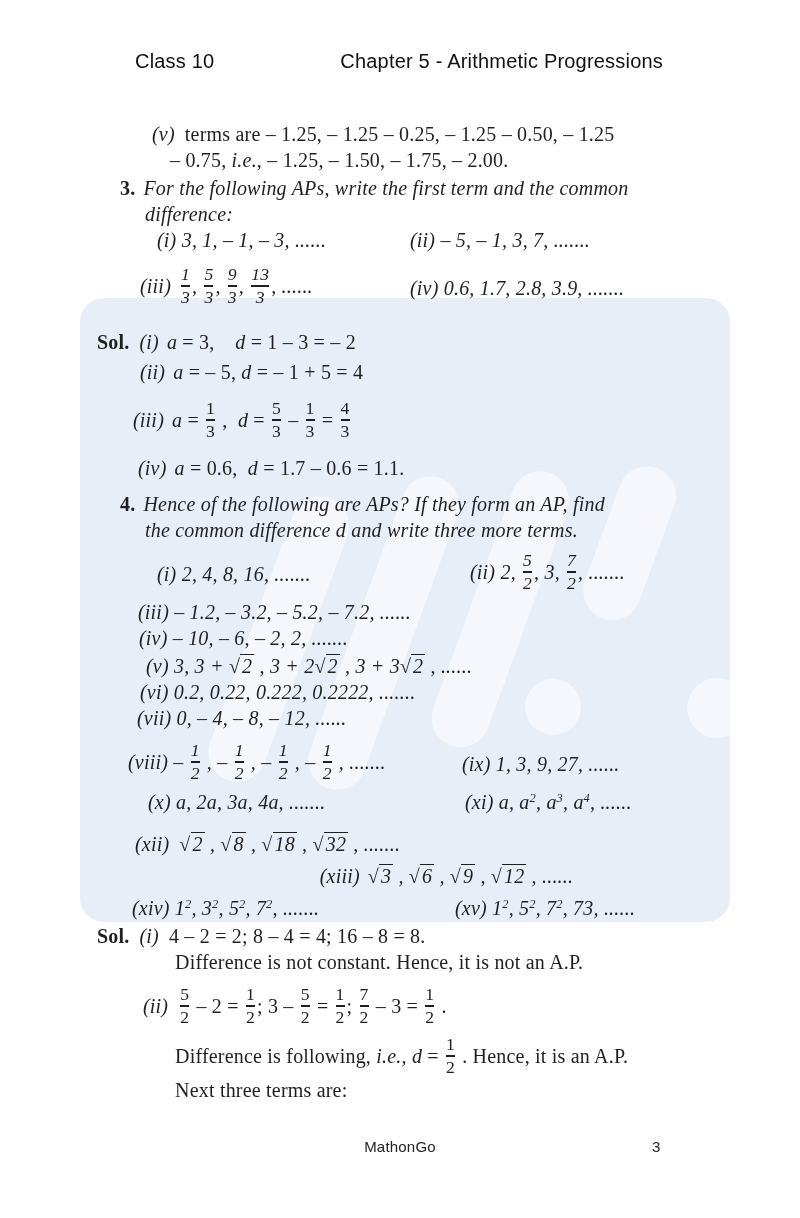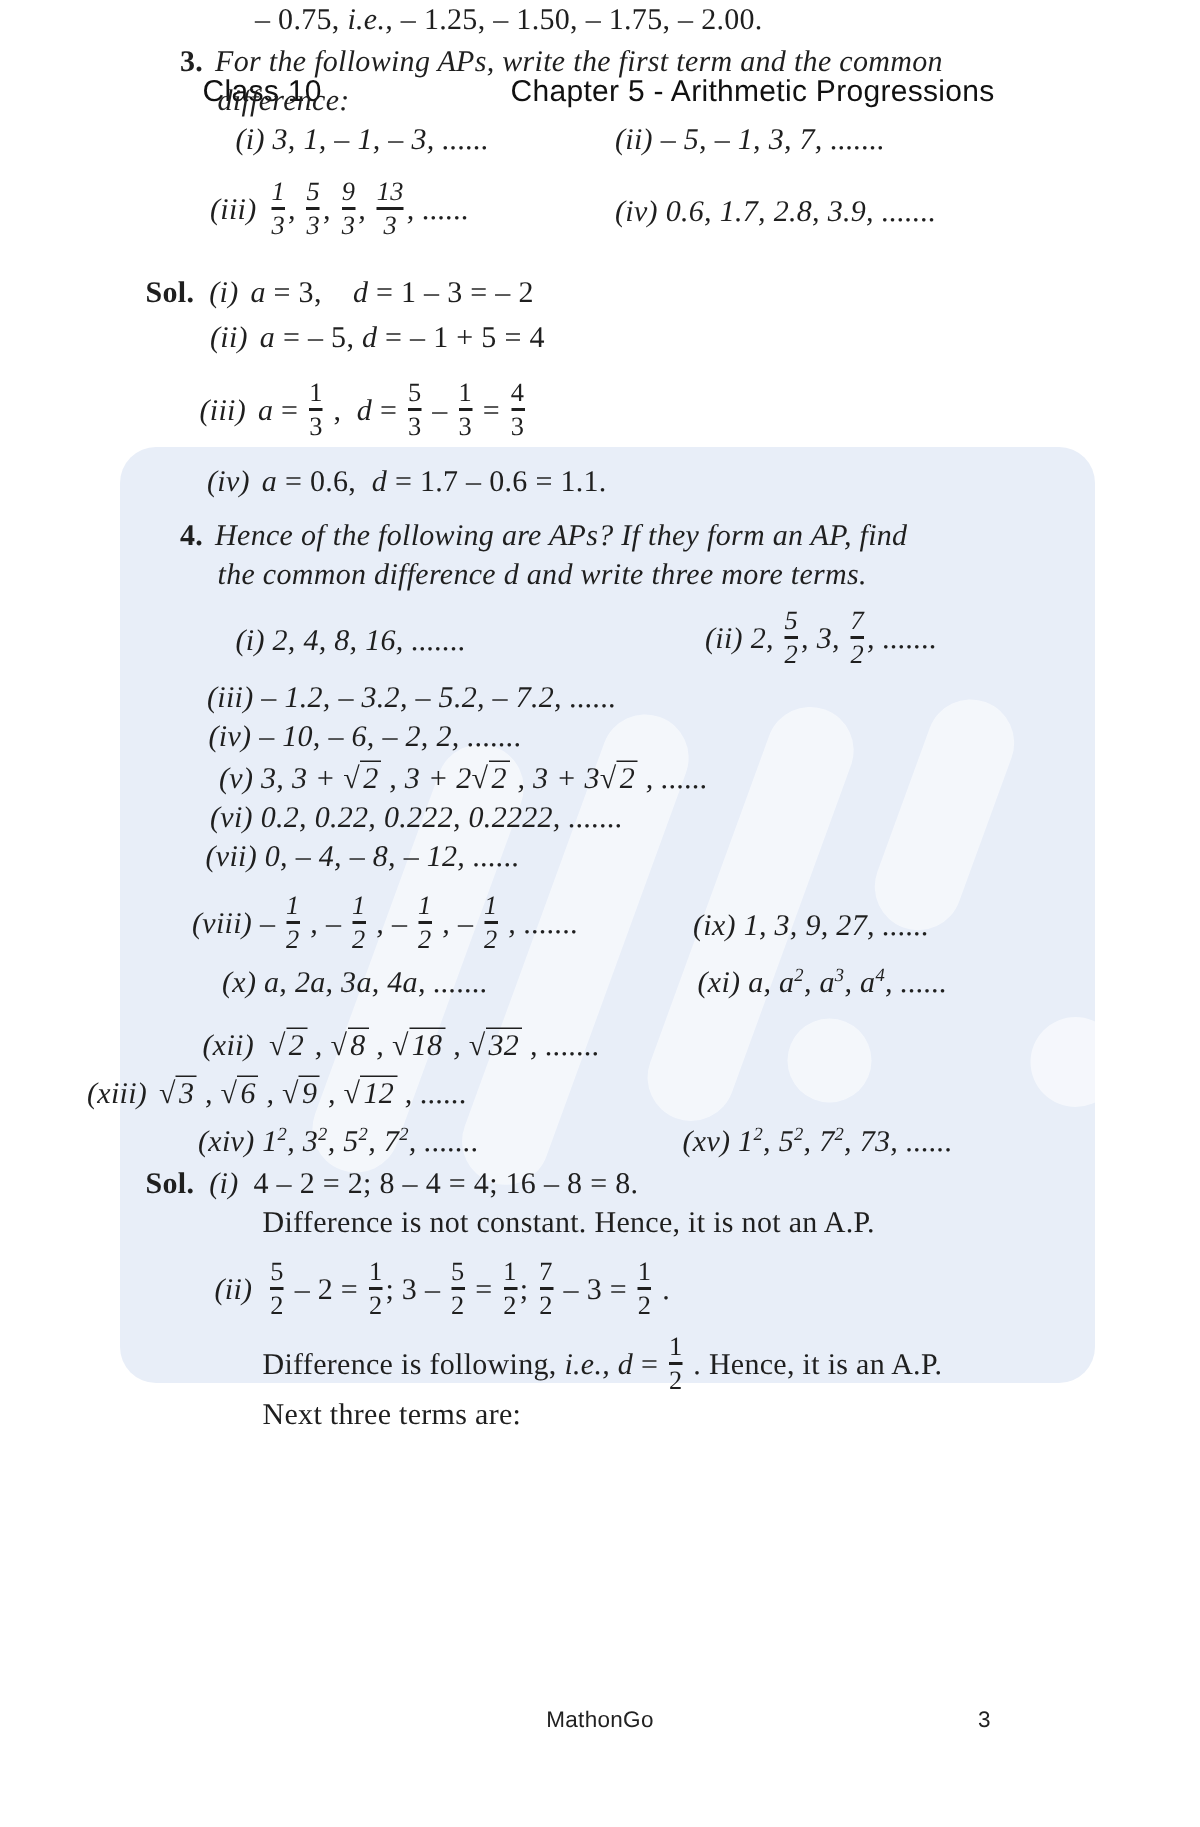--- a/index.html
+++ b/index.html
@@ -51,20 +51,23 @@
         <rect x="331" y="180" width="58" height="330" rx="29" transform="rotate(20 360 180)"></rect>
         <rect x="441" y="175" width="58" height="290" rx="29" transform="rotate(20 470 175)"></rect>
         <rect x="548" y="170" width="58" height="160" rx="29" transform="rotate(20 577 170)"></rect>
         <circle cx="473" cy="409" r="28"></circle>
         <circle cx="637" cy="410" r="30"></circle>
       </g>
     </svg>
   </div>
 
   <div id="content" class="content">
+      <div class="line" style="margin-top: 121px; margin-left: 152px;">
+        <span class="lcol"><span class="it">(v)</span><span class="gap" style="width: 10px;"></span><span class="rm">terms are – 1.25, – 1.25 – 0.25, – 1.25 – 0.50, – 1.25</span></span>
+      </div>
       <div class="line" style="margin-top: 0px; margin-left: 170px;">
         <span class="lcol"><span class="rm">– 0.75, </span><span class="it">i.e.,</span><span class="rm"> – 1.25, – 1.50, – 1.75, – 2.00.</span></span>
       </div>
       <div class="line" style="margin-top: 2px; margin-left: 120px;">
         <span class="lcol"><span class="bd">3.</span><span class="gap" style="width: 8px;"></span><span class="it">For the following APs, write the first term and the common</span></span>
       </div>
       <div class="line" style="margin-top: 0px; margin-left: 145px; text-align: center;">
         <span class="lcol"><span class="it">difference:</span></span>
       </div>
       <div class="line" style="margin-top: 0px; margin-left: 157px;">
@@ -172,21 +175,21 @@
           </span><span class="it"> , .......</span></span>
         <span class="lcol"><span class="it">(ix) 1, 3, 9, 27, ......</span></span>
       </div>
       <div class="line" style="margin-top: 0px; margin-left: 148px;">
         <span class="lcol" style="width: 317px;"><span class="it">(x) a, 2a, 3a, 4a, .......</span></span>
         <span class="lcol"><span class="it">(xi) a, </span><span class="it"><span>a</span><sup>2</sup></span><span class="it">, </span><span class="it"><span>a</span><sup>3</sup></span><span class="it">, </span><span class="it"><span>a</span><sup>4</sup></span><span class="it">, ......</span></span>
       </div>
       <div class="line" style="margin-top: 16px; margin-left: 135px;">
         <span class="lcol"><span class="it">(xii)</span><span class="gap" style="width: 10px;"></span><span class="sqrt"><span class="sign">√</span><span class="rad">2</span></span><span class="it"> , </span><span class="sqrt"><span class="sign">√</span><span class="rad">8</span></span><span class="it"> , </span><span class="sqrt"><span class="sign">√</span><span class="rad">18</span></span><span class="it"> , </span><span class="sqrt"><span class="sign">√</span><span class="rad">32</span></span><span class="it"> , .......</span></span>
       </div>
-      <div class="line" style="margin-top: 6px; margin-left: 58px;">
+      <div class="line" style="margin-top: 6px; margin-left: 93px; justify-content: center;">
         <span class="lcol"><span class="it">(xiii)</span><span class="gap" style="width: 8px;"></span><span class="sqrt"><span class="sign">√</span><span class="rad">3</span></span><span class="it"> , </span><span class="sqrt"><span class="sign">√</span><span class="rad">6</span></span><span class="it"> , </span><span class="sqrt"><span class="sign">√</span><span class="rad">9</span></span><span class="it"> , </span><span class="sqrt"><span class="sign">√</span><span class="rad">12</span></span><span class="it"> , ......</span></span>
       </div>
       <div class="line" style="margin-top: 6px; margin-left: 132px;">
         <span class="lcol" style="width: 323px;"><span class="it">(xiv) </span><span class="it"><span>1</span><sup>2</sup></span><span class="it">, </span><span class="it"><span>3</span><sup>2</sup></span><span class="it">, </span><span class="it"><span>5</span><sup>2</sup></span><span class="it">, </span><span class="it"><span>7</span><sup>2</sup></span><span class="it">, .......</span></span>
         <span class="lcol"><span class="it">(xv) </span><span class="it"><span>1</span><sup>2</sup></span><span class="it">, </span><span class="it"><span>5</span><sup>2</sup></span><span class="it">, </span><span class="it"><span>7</span><sup>2</sup></span><span class="it">, 73, ......</span></span>
       </div>
       <div class="line" style="margin-top: 2px; margin-left: 97px;">
         <span class="lcol"><span class="bd">Sol.</span><span class="gap" style="width: 10px;"></span><span class="it">(i)</span><span class="gap" style="width: 10px;"></span><span class="rm">4 – 2 = 2; 8 – 4 = 4; 16 – 8 = 8.</span></span>
       </div>
       <div class="line" style="margin-top: 0px; margin-left: 175px;">

